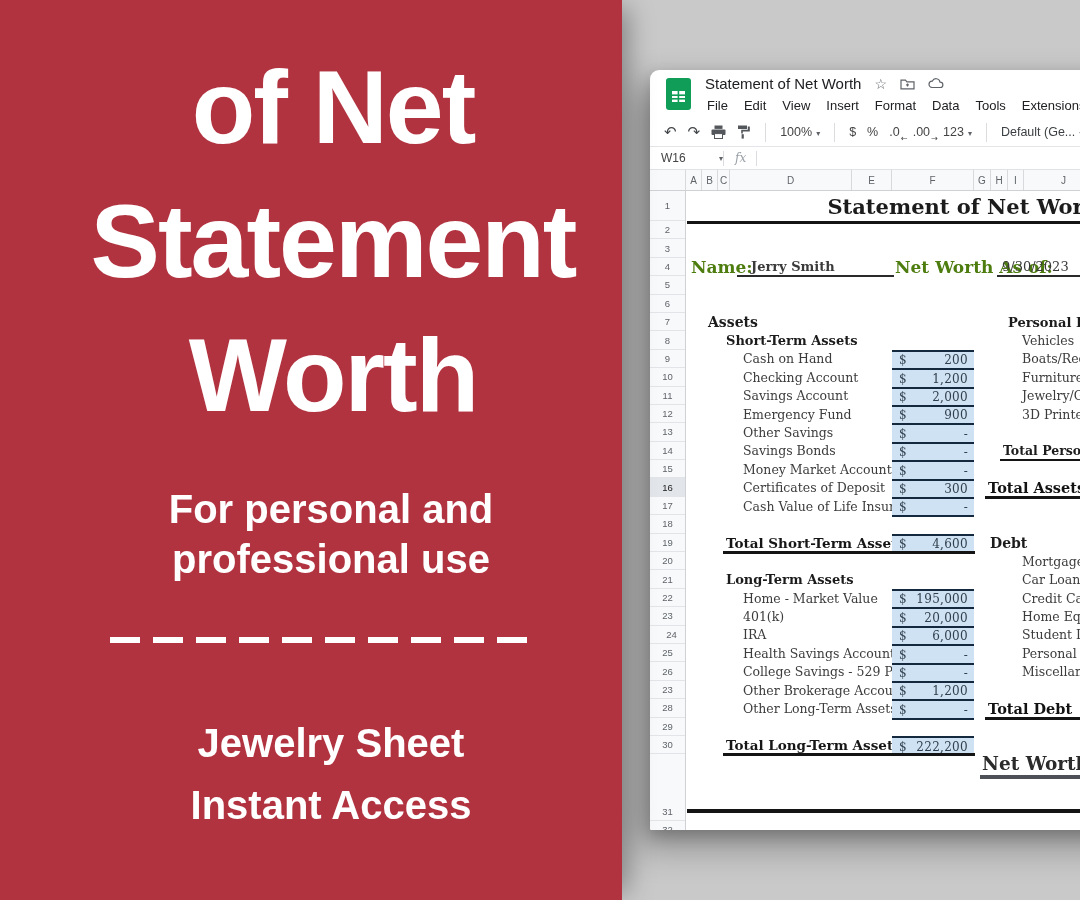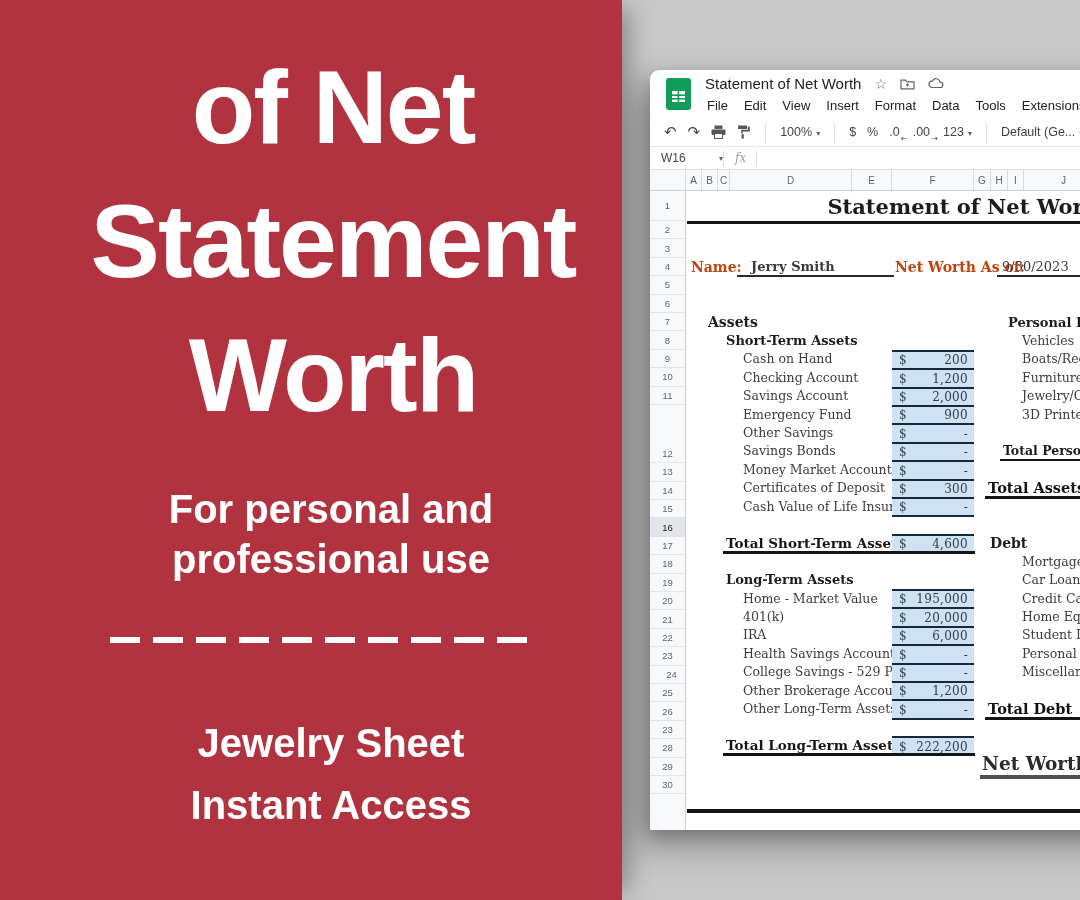--- a/index.html
+++ b/index.html
@@ -58,21 +58,21 @@
   .rowheaders{position:absolute;left:0;top:0;width:36px;height:100%;background:#f8f9fa;
               border-right:1px solid #cfd1d4;box-sizing:border-box;}
   .rh{box-sizing:border-box;border-bottom:1px solid #e2e4e7;display:flex;align-items:center;
       justify-content:center;font-size:9.5px;color:#5f6368;}
   .rh.active{background:#e2e6ea;color:#1b1b1b;}
   .content{position:absolute;left:36px;top:0;width:564px;height:100%;
            font-family:"DejaVu Serif",serif;color:#2f2f2f;}
 
   .ct{position:absolute;display:flex;align-items:center;white-space:nowrap;font-size:12.5px;}
   .sheet-title{font-size:21px;font-weight:bold;color:#1c1c1c;justify-content:center;}
-  .lbl{font-weight:bold;font-size:14px;color:#c2410c;}
+  .lbl{font-weight:bold;font-size:17px;color:#4d7c0f;}
   .val{font-size:13px;color:#3a3a3a;}
   .h1{font-weight:bold;font-size:14px;color:#1c1c1c;}
   .h2{font-weight:bold;font-size:13px;color:#1c1c1c;}
   .it{font-size:12.5px;color:#3c3c3c;}
   .tot{font-weight:bold;font-size:13.5px;color:#161616;}
   .tot2{font-weight:bold;font-size:12.5px;color:#1c1c1c;}
   .tot3{font-weight:bold;font-size:14.5px;color:#121212;}
   .nw{font-weight:bold;font-size:18.5px;color:#2b2b2b;}
   .rule{position:absolute;}
   .vcell{position:absolute;left:206px;width:82px;box-sizing:border-box;background:#cfe2f3;
@@ -184,21 +184,21 @@
           <div class="rh" style="height: 18.4px;">2</div>
           <div class="rh" style="height: 18.4px;">3</div>
           <div class="rh" style="height: 18.4px;">4</div>
           <div class="rh" style="height: 18.4px;">5</div>
           <div class="rh" style="height: 18.4px;">6</div>
           <div class="rh" style="height: 18.4px;">7</div>
           <div class="rh" style="height: 18.4px;">8</div>
           <div class="rh" style="height: 18.4px;">9</div>
           <div class="rh" style="height: 18.4px;">10</div>
           <div class="rh" style="height: 18.4px;">11</div>
-          <div class="rh" style="height: 18.4px; margin-top: 40px;">12</div>
+          <div class="rh" style="height: 18.4px;">12</div>
           <div class="rh" style="height: 18.4px;">13</div>
           <div class="rh" style="height: 18.4px;">14</div>
           <div class="rh" style="height: 18.4px;">15</div>
           <div class="rh active" style="height: 18.4px;">16</div>
           <div class="rh" style="height: 18.4px;">17</div>
           <div class="rh" style="height: 18.4px;">18</div>
           <div class="rh" style="height: 18.4px;">19</div>
           <div class="rh" style="height: 18.4px;">20</div>
           <div class="rh" style="height: 18.4px;">21</div>
           <div class="rh" style="height: 18.4px;">22</div>

